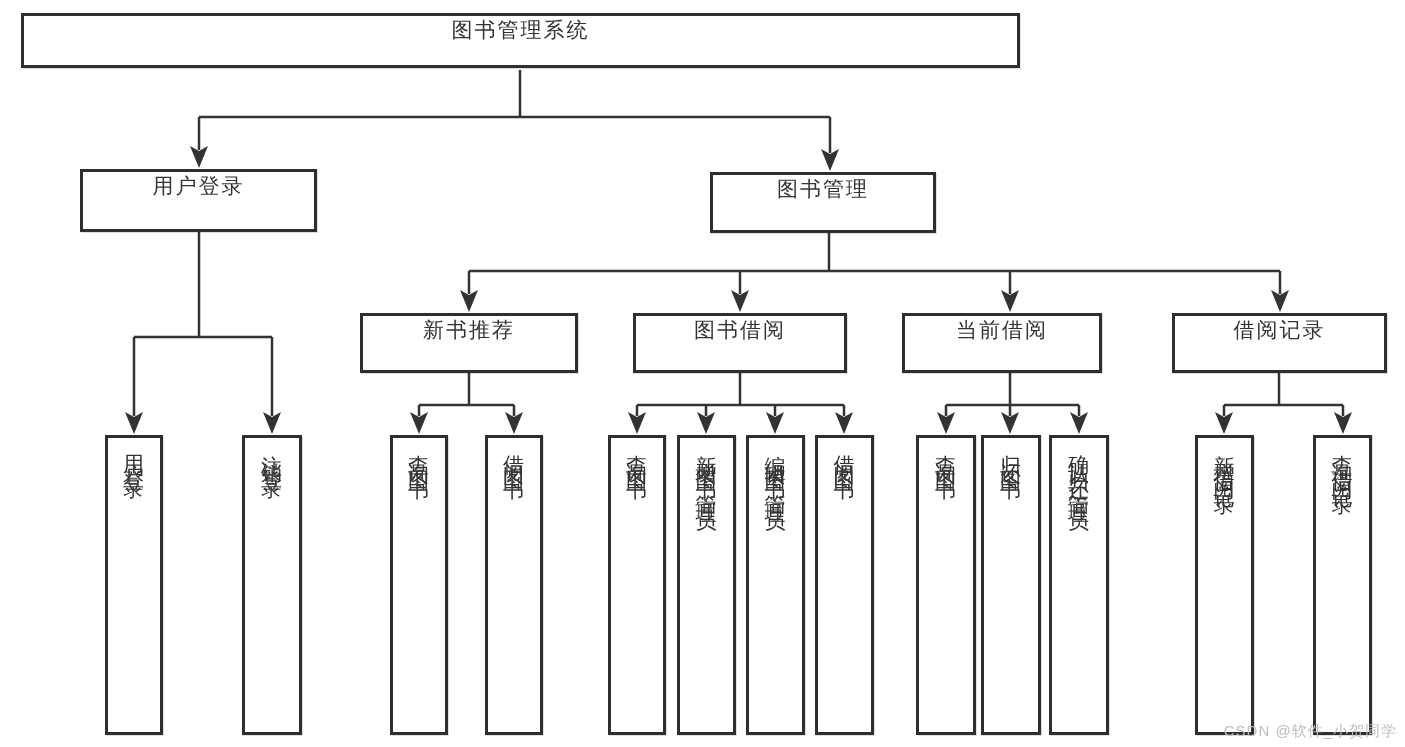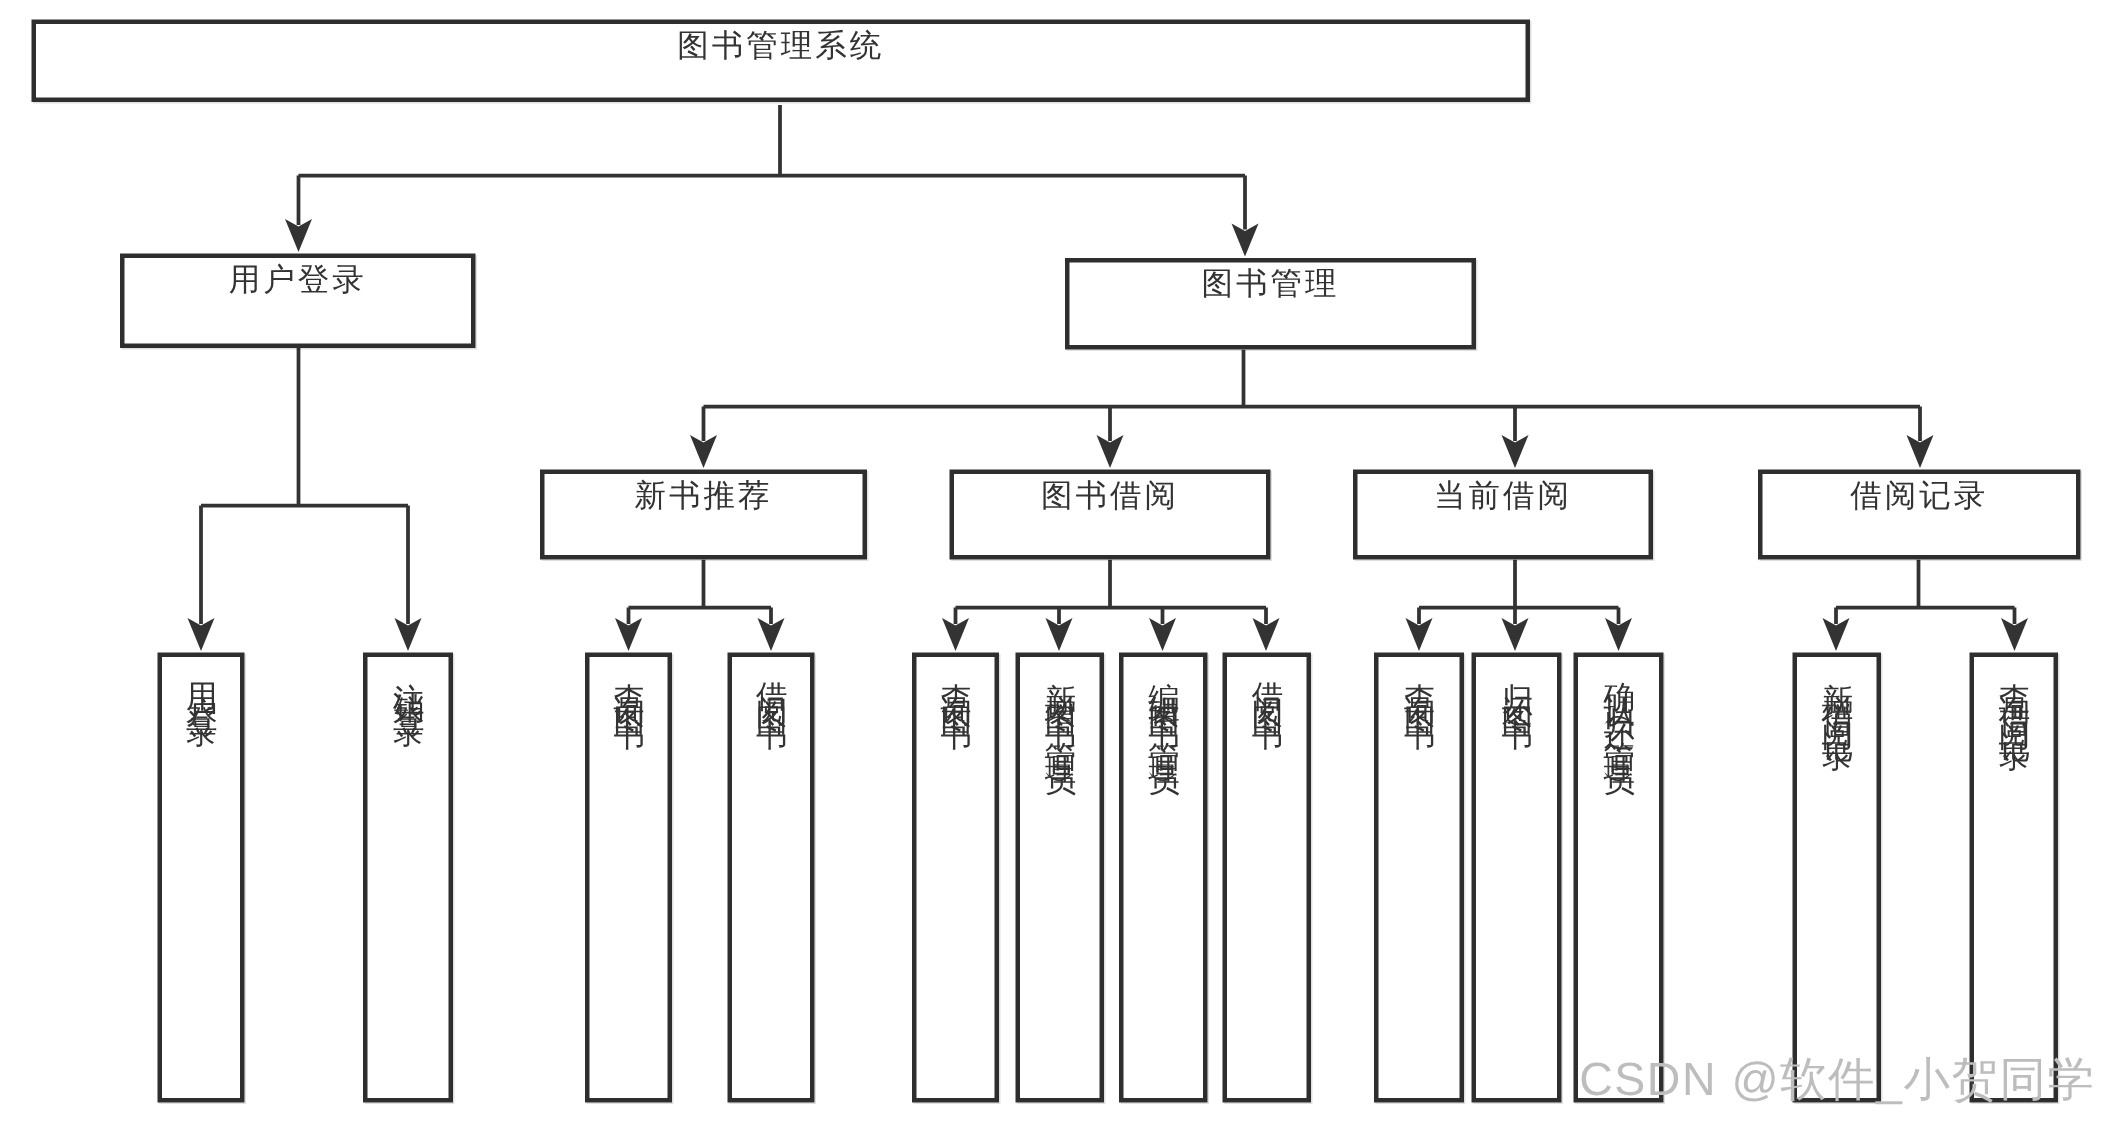--- a/index.html
+++ b/index.html
@@ -18,21 +18,21 @@
     display:flex;align-items:flex-start;justify-content:center;
     color:var(--text);box-shadow:1px 1px 0 rgba(0,0,0,0.12);
   }
   .box.h span{font-size:21px;letter-spacing:2px;white-space:nowrap;}
   .box.v span{
     writing-mode:vertical-rl;text-orientation:mixed;
     font-size:21px;letter-spacing:8px;line-height:1;white-space:nowrap;
   }
   .watermark{
     position:absolute;right:8px;bottom:6px;z-index:5;
-    font-size:31px;color:var(--watermark);letter-spacing:1px;white-space:nowrap;
+    font-size:15px;color:var(--watermark);letter-spacing:1px;white-space:nowrap;
   }
 </style>
 </head>
 <body>
 
 <div class="canvas">
 
   <svg class="wires" viewBox="0 0 1405 747">
 
     <path d="M520,70 V117 M199,117 H830 M199,117 V150 M830,117 V153"></path>
@@ -69,21 +69,21 @@
     <polygon points="1334,412 1343,417 1352,412 1343,434"></polygon>
   </svg>
 
   <div class="box h" style="left:21px;top:13px;width:999px;height:55px">
     <span>图书管理系统</span>
   </div>
 
   <div class="box h" style="left:80px;top:169px;width:237px;height:63px">
     <span>用户登录</span>
   </div>
-  <div class="box h" style="left:710px;top:172px;width:274px;height:61px">
+  <div class="box h" style="left:710px;top:172px;width:226px;height:61px">
     <span>图书管理</span>
   </div>
 
   <div class="box h" style="left:360px;top:313px;width:218px;height:60px">
     <span>新书推荐</span>
   </div>
   <div class="box h" style="left:633px;top:313px;width:214px;height:60px">
     <span>图书借阅</span>
   </div>
   <div class="box h" style="left:902px;top:313px;width:200px;height:60px">

